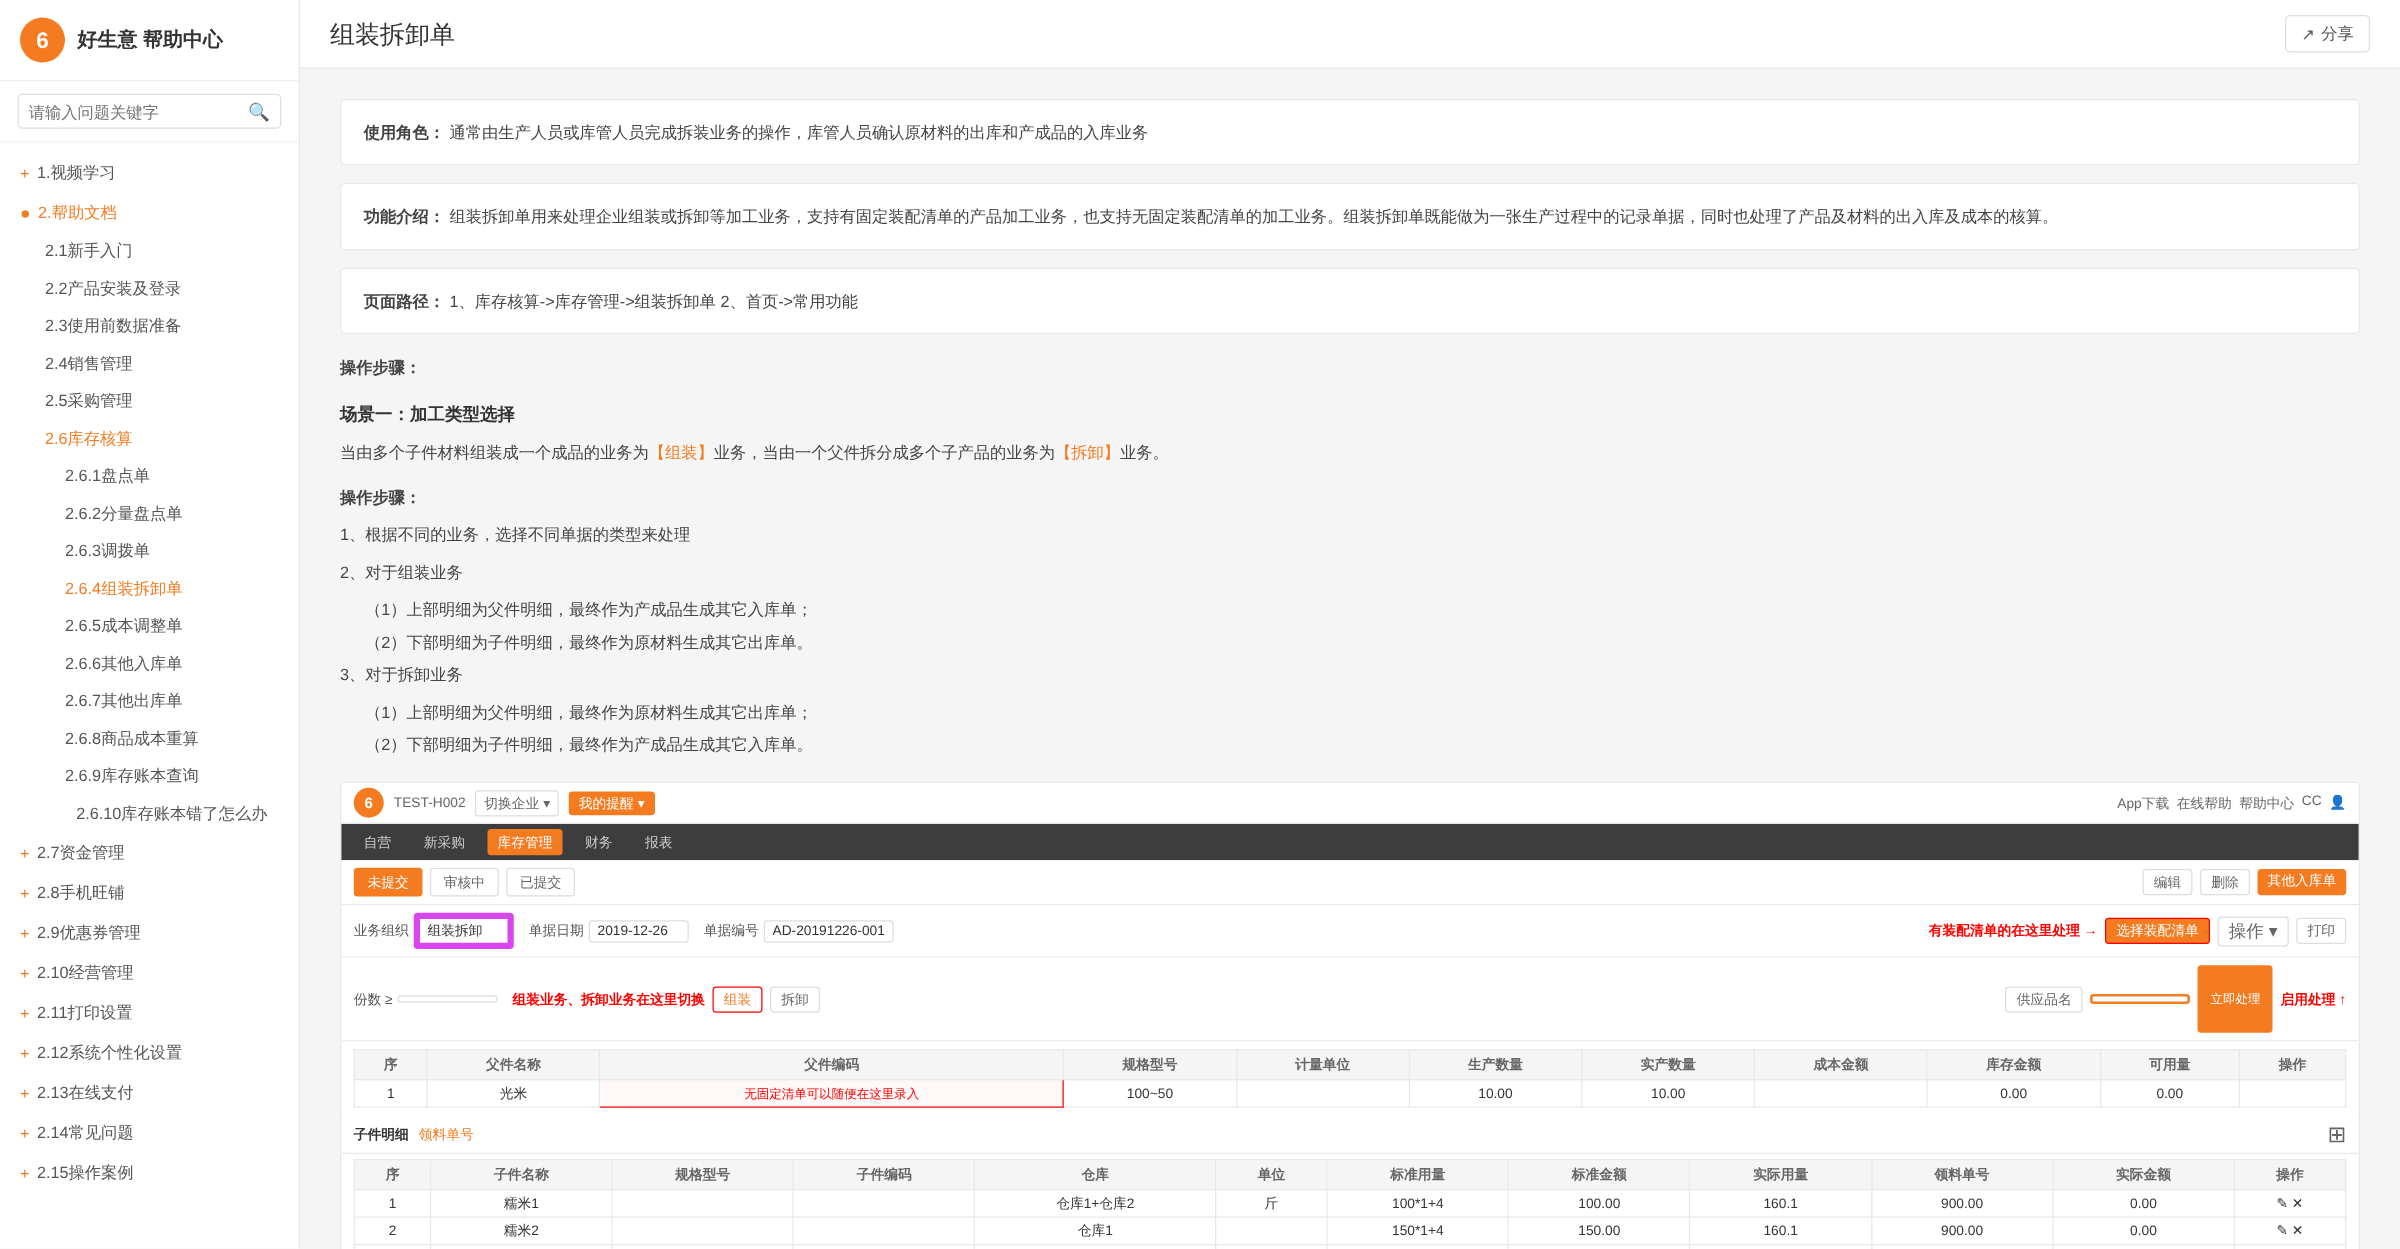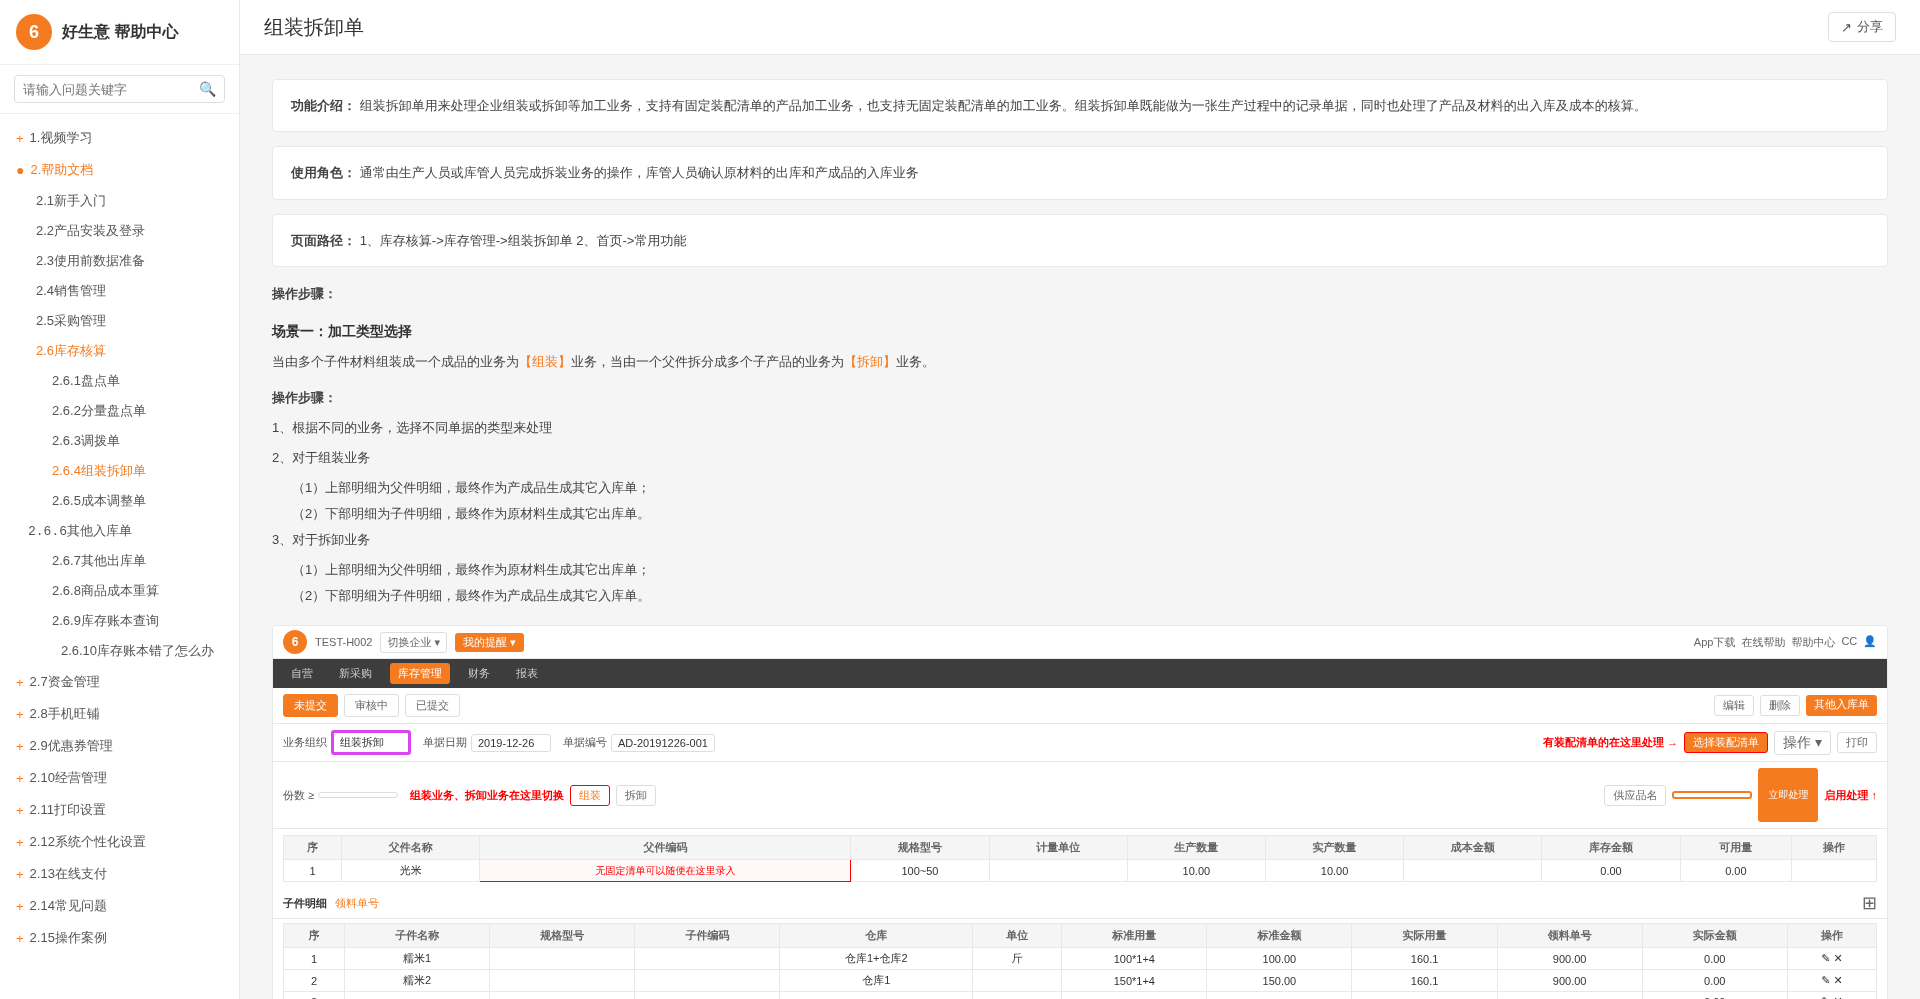--- a/index.html
+++ b/index.html
@@ -295,21 +295,21 @@
     </div>
     <div class="nav-sub-item" style="padding-left:52px;">
       <span>2.6.3调拨单</span>
     </div>
     <div class="nav-sub-item active" style="padding-left:52px; color:#f47b20;">
       <span>2.6.4组装拆卸单</span>
     </div>
     <div class="nav-sub-item" style="padding-left:52px;">
       <span>2.6.5成本调整单</span>
     </div>
-    <div class="nav-sub-item" style="padding-left:28px;font-family:Liberation Mono, monospace;">
+    <div class="nav-sub-item" style="padding-left:52px;">
       <span>2.6.6其他入库单</span>
     </div>
     <div class="nav-sub-item" style="padding-left:52px;">
       <span>2.6.7其他出库单</span>
     </div>
     <div class="nav-sub-item" style="padding-left:52px;">
       <span>2.6.8商品成本重算</span>
     </div>
     <div class="nav-sub-item" style="padding-left:52px;">
       <span>2.6.9库存账本查询</span>
@@ -362,27 +362,27 @@
     <h1 class="page-title">组装拆卸单</h1>
     <button class="share-btn">
       <span>↗</span>
       <span>分享</span>
     </button>
   </div>
 
   <div class="content-area">
 
     <div class="info-block">
+      <span style="font-weight:bold;">使用角色：</span>
+      <span>通常由生产人员或库管人员完成拆装业务的操作，库管人员确认原材料的出库和产成品的入库业务</span>
+    </div>
+
+    <div class="info-block">
       <span class="bold" style="font-weight:bold;">功能介绍：</span>
       <span>组装拆卸单用来处理企业组装或拆卸等加工业务，支持有固定装配清单的产品加工业务，也支持无固定装配清单的加工业务。组装拆卸单既能做为一张生产过程中的记录单据，同时也处理了产品及材料的出入库及成本的核算。</span>
-    </div>
-
-    <div class="info-block">
-      <span style="font-weight:bold;">使用角色：</span>
-      <span>通常由生产人员或库管人员完成拆装业务的操作，库管人员确认原材料的出库和产成品的入库业务</span>
     </div>
 
     <div class="info-block">
       <span style="font-weight:bold;">页面路径：</span>
       <span>1、库存核算-&gt;库存管理-&gt;组装拆卸单 2、首页-&gt;常用功能</span>
     </div>
 
     <div style="padding: 0;">
       <div class="step-text" style="font-weight:bold; margin-bottom:12px;">操作步骤：</div>
 
@@ -438,21 +438,21 @@
             <div style="font-size:11px; border:1px solid #ddd; padding:2px 8px; border-radius:3px; color:#666;">编辑</div>
             <div style="font-size:11px; border:1px solid #ddd; padding:2px 8px; border-radius:3px; color:#666;">删除</div>
             <div style="font-size:11px; background:#f47b20; color:#fff; padding:2px 8px; border-radius:3px;">其他入库单</div>
           </div>
         </div>
 
         <div style="position:relative;">
           <div class="mock-form-row">
             <div class="mock-field">
               <span>业务组织</span>
-              <div class="mock-input" style="border:3px solid #d946ef;">组装拆卸</div>
+              <div class="mock-input" style="border:5px solid #d946ef;">组装拆卸</div>
             </div>
             <div class="mock-field">
               <span>单据日期</span>
               <div class="mock-input">2019-12-26</div>
             </div>
             <div class="mock-field">
               <span>单据编号</span>
               <div class="mock-input">AD-20191226-001</div>
             </div>
             <div style="margin-left: auto; display:flex; align-items:center; gap:6px;">

